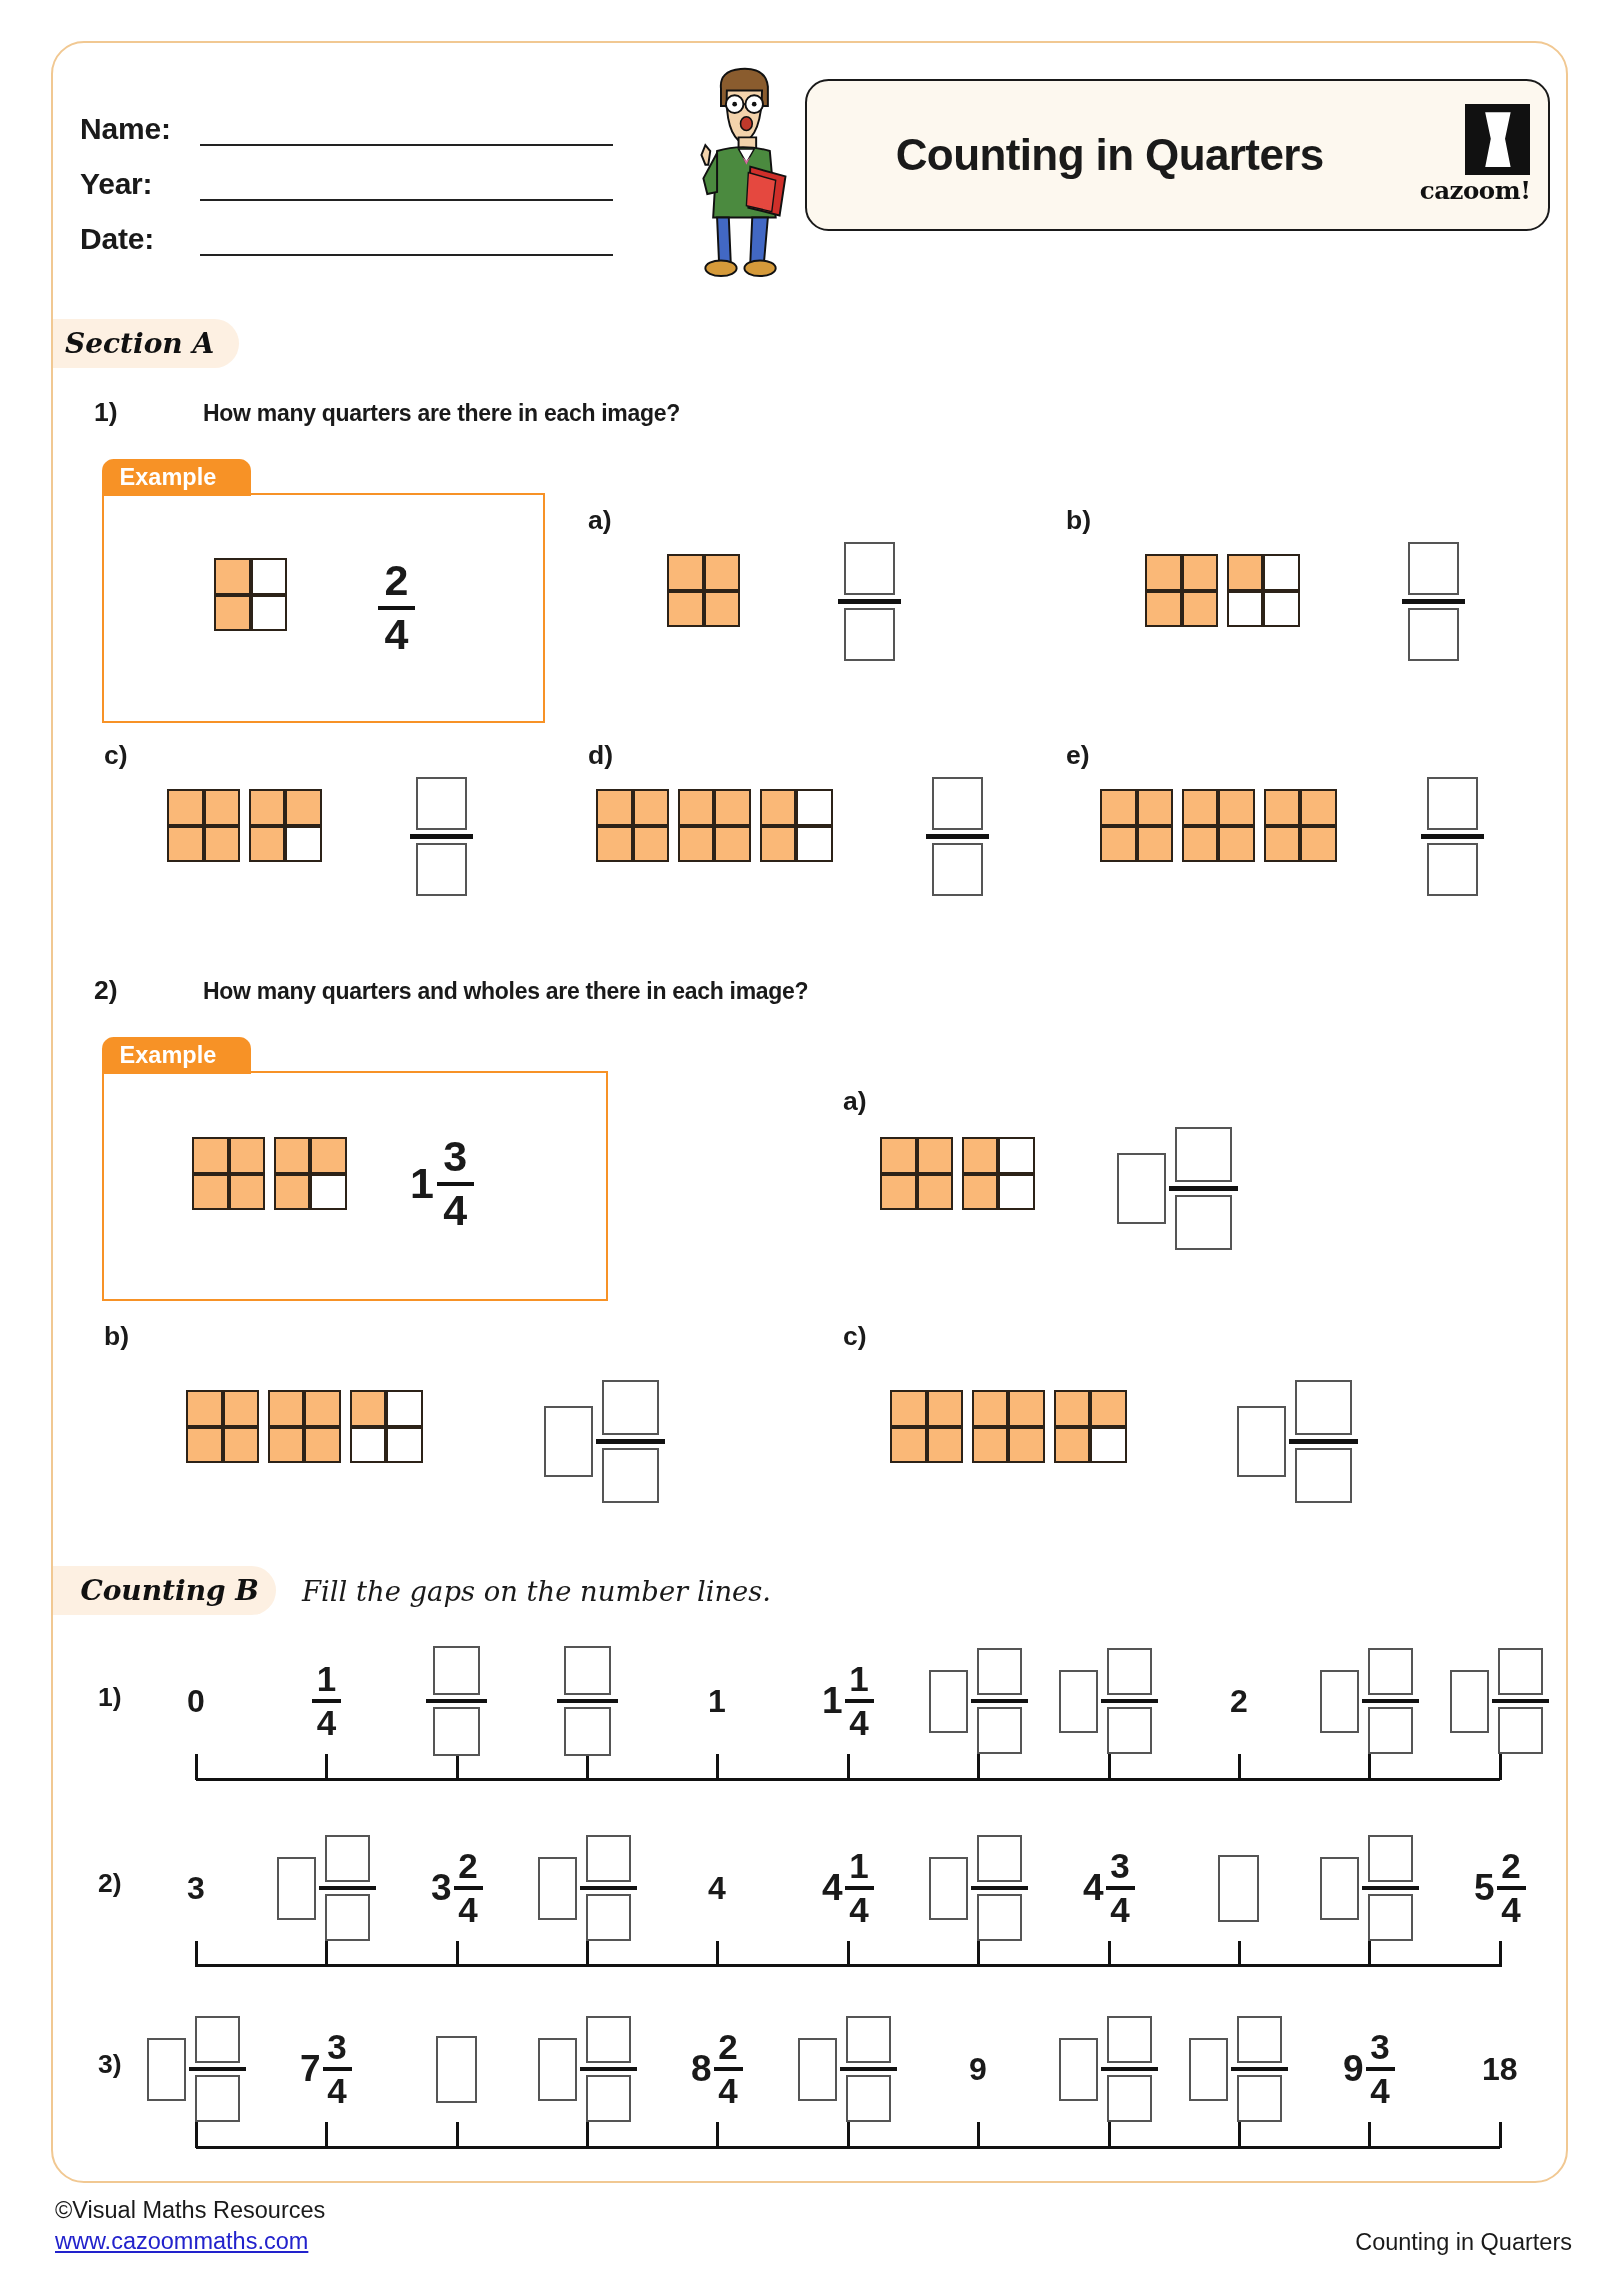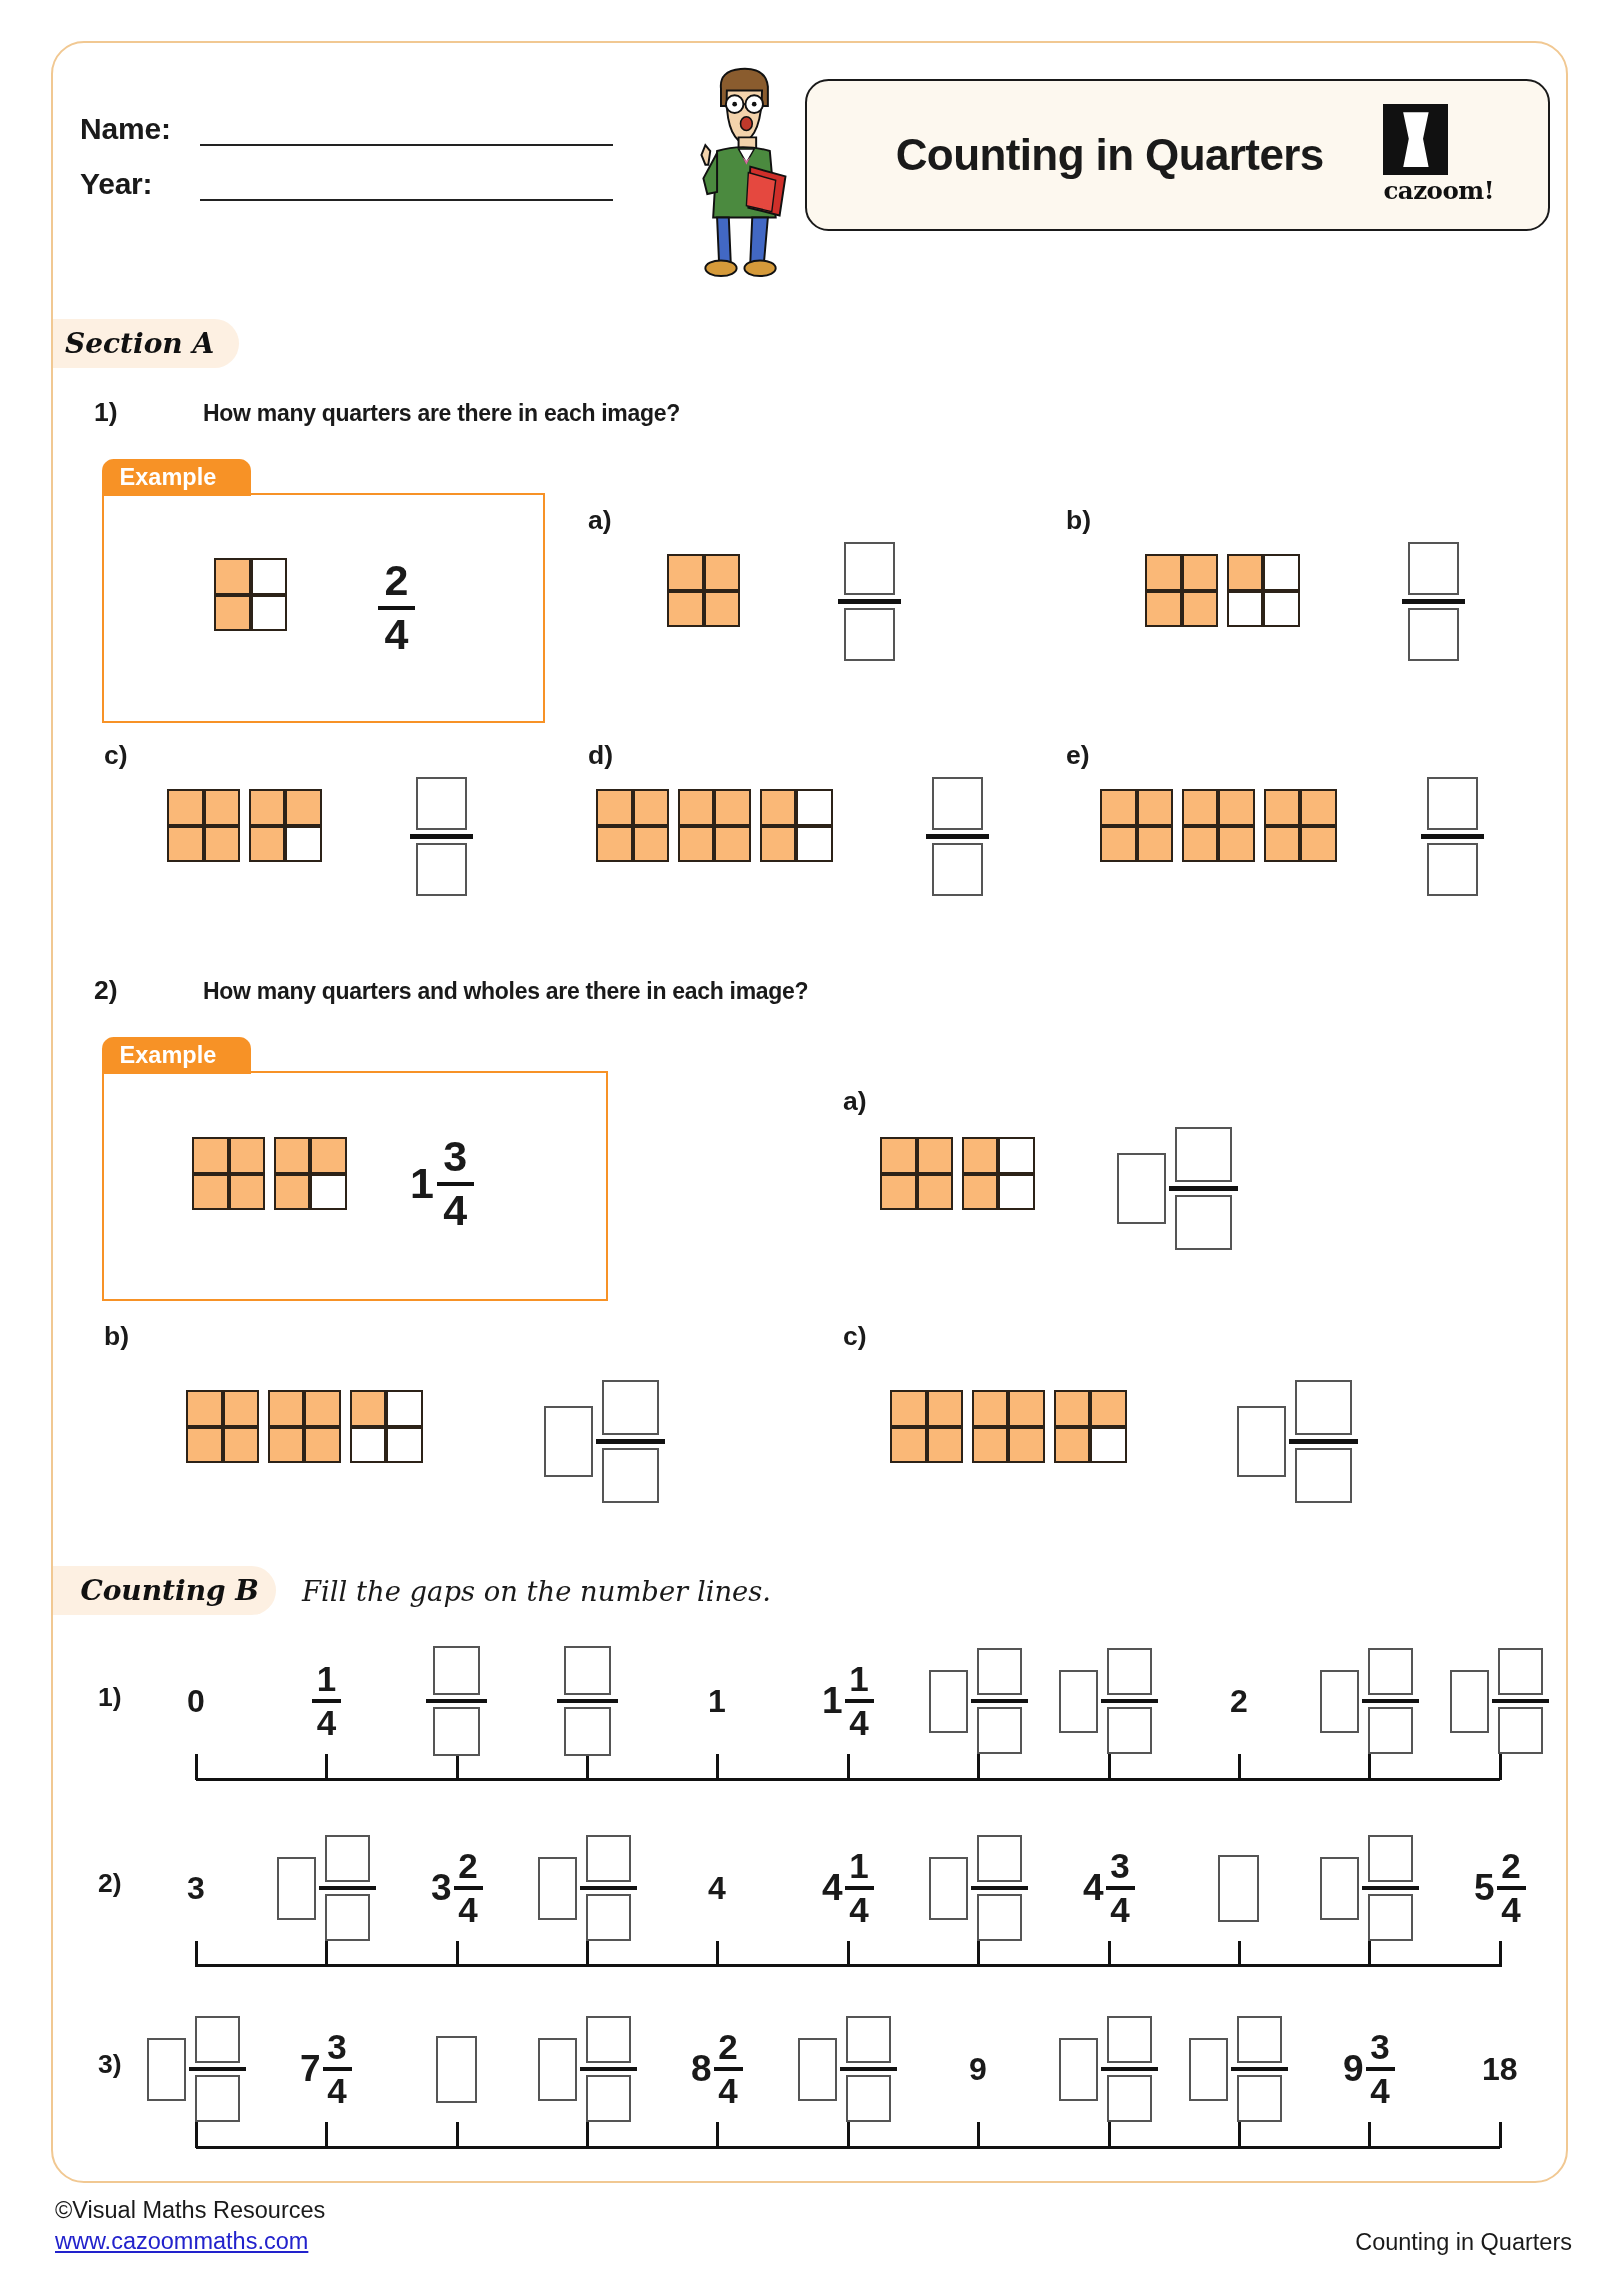--- a/index.html
+++ b/index.html
@@ -32,21 +32,21 @@
 
   .titlebox{
     position:absolute;left:725px;top:9.8px;width:745px;height:152px;
     background:#fdf8ef;border:2.9px solid #1a1a1a;border-radius:23.5px;
     display:flex;align-items:center;box-sizing:border-box;
   }
   .titletext{
     flex:1;text-align:center;font-size:44px;font-weight:bold;
     letter-spacing:-0.6px;padding-left:29px;
   }
-  .logo{width:147px;display:flex;flex-direction:column;align-items:flex-start;margin-right:17.6px;}
+  .logo{width:147px;display:flex;flex-direction:column;align-items:flex-end;margin-right:17.6px;}
   .logo-mark{
     width:65px;height:71px;background:#111;
     display:flex;align-items:center;justify-content:center;
   }
   .logo-glass{
     width:25.5px;height:55px;background:#fff;
     clip-path:polygon(0 0,100% 0,78% 48%,100% 100%,0 100%,22% 48%);
   }
   .logo-word{
     font-family:"DejaVu Serif", serif;font-weight:bold;font-size:24.5px;
@@ -125,20 +125,24 @@
 
 <div class="header">
 
   <div class="namefields">
     <div class="fieldrow">
       <span class="fieldlabel">Name:</span>
       <span class="fieldline"></span>
     </div>
     <div class="fieldrow">
       <span class="fieldlabel">Year:</span>
+      <span class="fieldline"></span>
+    </div>
+    <div class="fieldrow">
+      <span class="fieldlabel">Date:</span>
       <span class="fieldline"></span>
     </div>
   </div>
 
   <svg class="teacher" viewBox="0 0 130 230">
     <path d="M44 28 Q42 10 64 8 Q90 6 92 26 L92 46 L44 46 Z" fill="#8a5c2e" stroke="#111" stroke-width="2"></path>
     <path d="M50 30 Q48 74 66 84 Q86 76 86 30 Z" fill="#f3d3ac" stroke="#111" stroke-width="2"></path>
     <circle cx="58" cy="44" r="9" fill="#fff" stroke="#111" stroke-width="2"></circle>
     <circle cx="78" cy="44" r="9" fill="#fff" stroke="#111" stroke-width="2"></circle>
     <line x1="67" y1="44" x2="69" y2="44" stroke="#111" stroke-width="2"></line>

